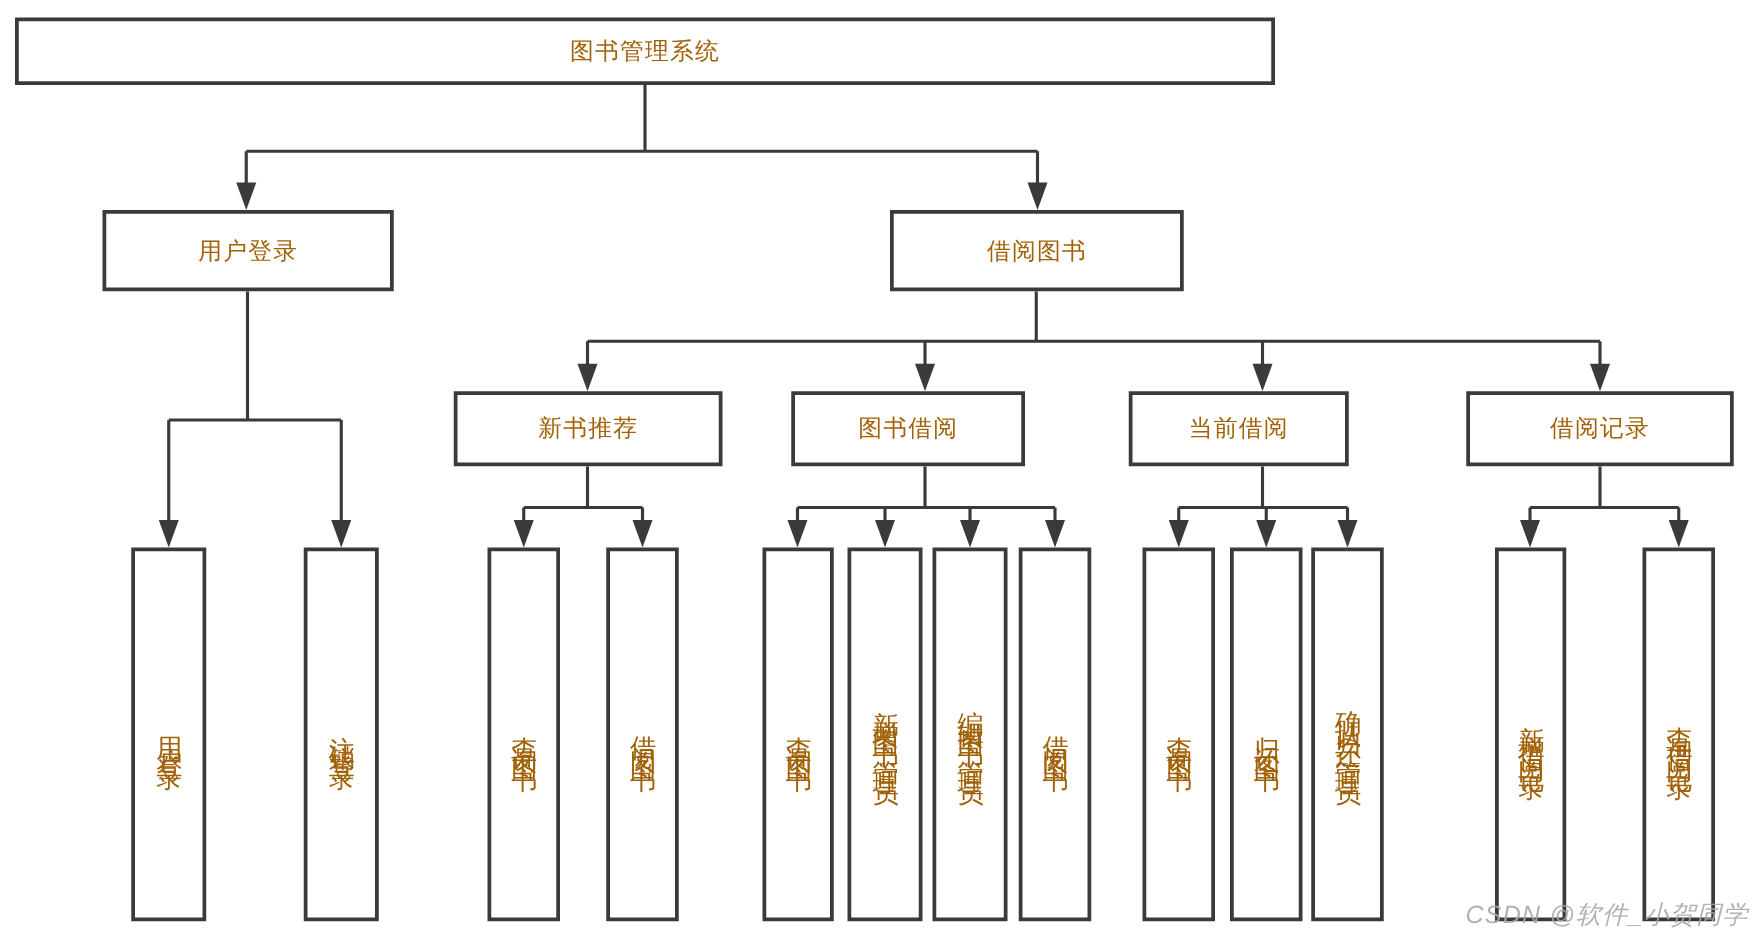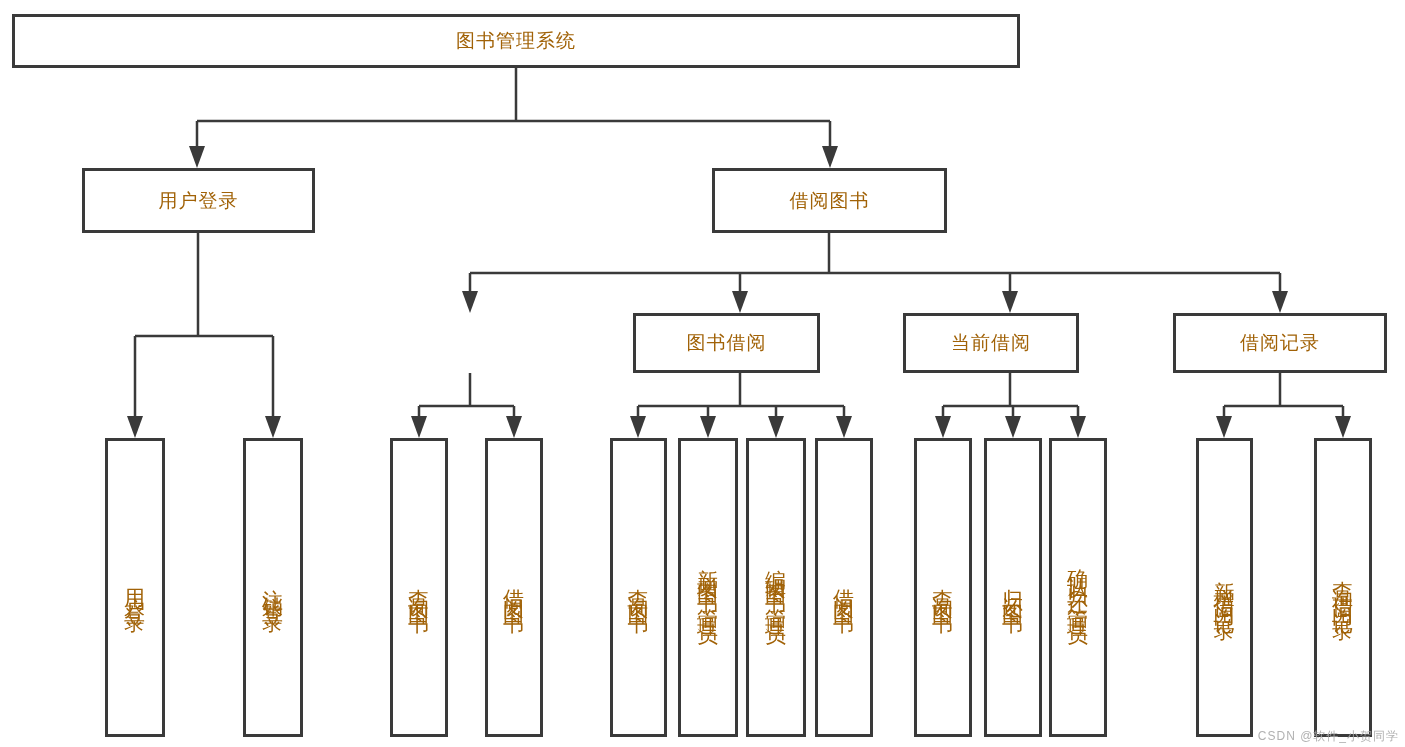--- a/index.html
+++ b/index.html
@@ -51,25 +51,26 @@
     fill: none;
   }
   #connectors polygon {
     fill: #3a3a3a;
     stroke: none;
   }
   .watermark {
     position: absolute;
     right: 6px;
     bottom: 2px;
-    font-size: 12px;
+    font-size: 20px;
     color: rgba(168, 168, 168, 0.9);
     letter-spacing: 1px;
     z-index: 5;
     white-space: nowrap;
+    font-style: italic;
   }
 </style>
 </head>
 <body>
 
 <div id="stage">
 
   <svg id="connectors" width="1405" height="747" viewBox="0 0 1405 747">
 
     <g>
@@ -118,20 +119,21 @@
       <polygon points="1224,438 1216,416 1232,416"></polygon>
       <polygon points="1343,438 1335,416 1351,416"></polygon>
     </g>
   </svg>
 
   <div class="box h" style="left:12px;top:14px;width:1008px;height:54px">图书管理系统</div>
 
   <div class="box h" style="left:82px;top:168px;width:233px;height:65px">用户登录</div>
   <div class="box h" style="left:712px;top:168px;width:235px;height:65px">借阅图书</div>
 
+  <div class="box h" style="left:363px;top:313px;width:215px;height:60px">新书推荐</div>
   <div class="box h" style="left:633px;top:313px;width:187px;height:60px">图书借阅</div>
   <div class="box h" style="left:903px;top:313px;width:176px;height:60px">当前借阅</div>
   <div class="box h" style="left:1173px;top:313px;width:214px;height:60px">借阅记录</div>
 
   <div class="box v" style="left:105px;top:438px;width:60px;height:299px">用户登录</div>
   <div class="box v" style="left:243px;top:438px;width:60px;height:299px">注销登录</div>
 
   <div class="box v" style="left:390px;top:438px;width:58px;height:299px">查询图书</div>
   <div class="box v" style="left:485px;top:438px;width:58px;height:299px">借阅图书</div>
 

